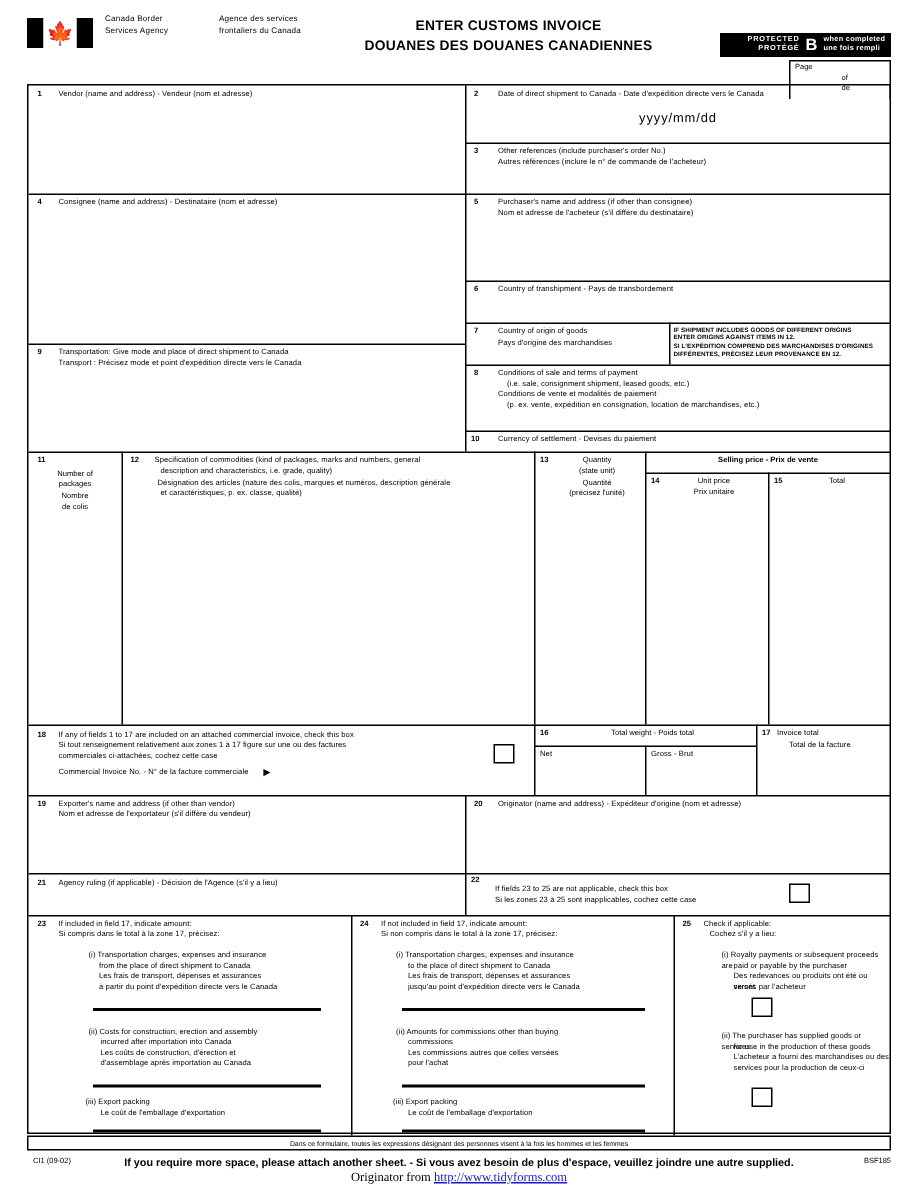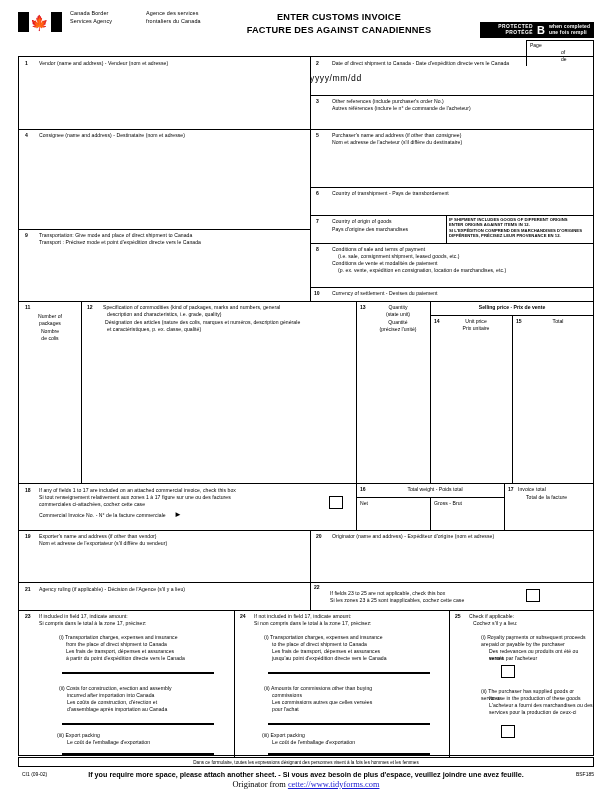--- a/index.html
+++ b/index.html
@@ -37,21 +37,21 @@
   .cell { position: absolute; }
   .vline { position: absolute; background: #000; width: 1.2px; }
   .hline { position: absolute; background: #000; height: 1.2px; }
   .vthin { position: absolute; background: #000; width: 0.8px; }
 
   .num { position: absolute; font-size: 5.1px; font-weight: bold; }
   .lbl { position: absolute; font-size: 5.1px; line-height: 6.6px; letter-spacing: .05px; }
   .lblc { position: absolute; font-size: 5.1px; line-height: 6.6px; text-align: center; }
   .lblb { position: absolute; font-size: 5.1px; line-height: 6.6px; font-weight: bold; text-align:center; }
   .tiny { position: absolute; font-size: 4.2px; line-height: 5.4px; font-weight: bold; letter-spacing: .05px; }
-  .datehint { position: absolute; font-size: 8.6px; letter-spacing: .6px; }
+  .datehint { position: absolute; font-size: 8.6px; letter-spacing: .6px; text-align: center; }
 
   .chk { position: absolute; border: 1.3px solid #000; width: 14px; height: 13px; background: #fff; }
   .rule { position: absolute; background: #000; height: 1.6px; }
   .arrow { position:absolute; font-size: 8px; line-height: 8px; }
 
   
   .genderbar { position: absolute; left: 18px; top: 757px; width: 576px; height: 10px; border: 1px solid #000; }
   .genderbar .t { position: absolute; left: 0; top: 1.5px; width: 574px; text-align: center; font-size: 4.6px; }
   .footline { position: absolute; left: 0; top: 770px; width: 612px; text-align: center; font-size: 7.2px; font-weight: bold; }
   .fcodeL { position: absolute; left: 22px; top: 771px; font-size: 5px; }
@@ -76,21 +76,21 @@
       <div>Canada Border</div>
       <div>Services Agency</div>
     </div>
     <div class="dept2">
       <div>Agence des services</div>
       <div>frontaliers du Canada</div>
     </div>
     <div class="maintitle">
       <div></div>
       <div>ENTER CUSTOMS INVOICE</div>
-      <div>FACTURE DES AGAINST CANADIENNES</div>
+      <div>DOUANES DES DOUANES CANADIENNES</div>
     </div>
     <div class="protbox">
       <div class="pt">
         <div>PROTECTED</div>
         <div>PROTÉGÉ</div>
       </div>
       <div class="bletter">B</div>
       <div class="wc">
         <div>when completed</div>
         <div>une fois rempli</div>
@@ -351,20 +351,20 @@
       <div class="lbl" style="left:40px; top:92px;">L'acheteur a fourni des marchandises ou des</div>
       <div class="lbl" style="left:40px; top:99px;">services pour la production de ceux-ci</div>
       <div class="chk" style="left:52px; top:115px;"></div>
     </div>
 
   </div>
 
   <div class="genderbar">
     <div class="t">Dans ce formulaire, toutes les expressions désignant des personnes visent à la fois les hommes et les femmes</div>
   </div>
-  <div class="footline">If you require more space, please attach another sheet. - Si vous avez besoin de plus d'espace, veuillez joindre une avez feuille.</div>
+  <div class="footline">If you require more space, please attach another sheet. - Si vous avez besoin de plus d'espace, veuillez joindre une autre supplied.</div>
   <div class="fcodeL">CI1 (09-02)</div>
   <div class="fcodeR">BSF185</div>
   <div class="dlfrom">
-    <span>Originator from </span><a href="#">cette://www.tidyforms.com</a>
+    <span>Originator from </span><a href="#">http://www.tidyforms.com</a>
   </div>
 
 </div>
 
 </body></html>

